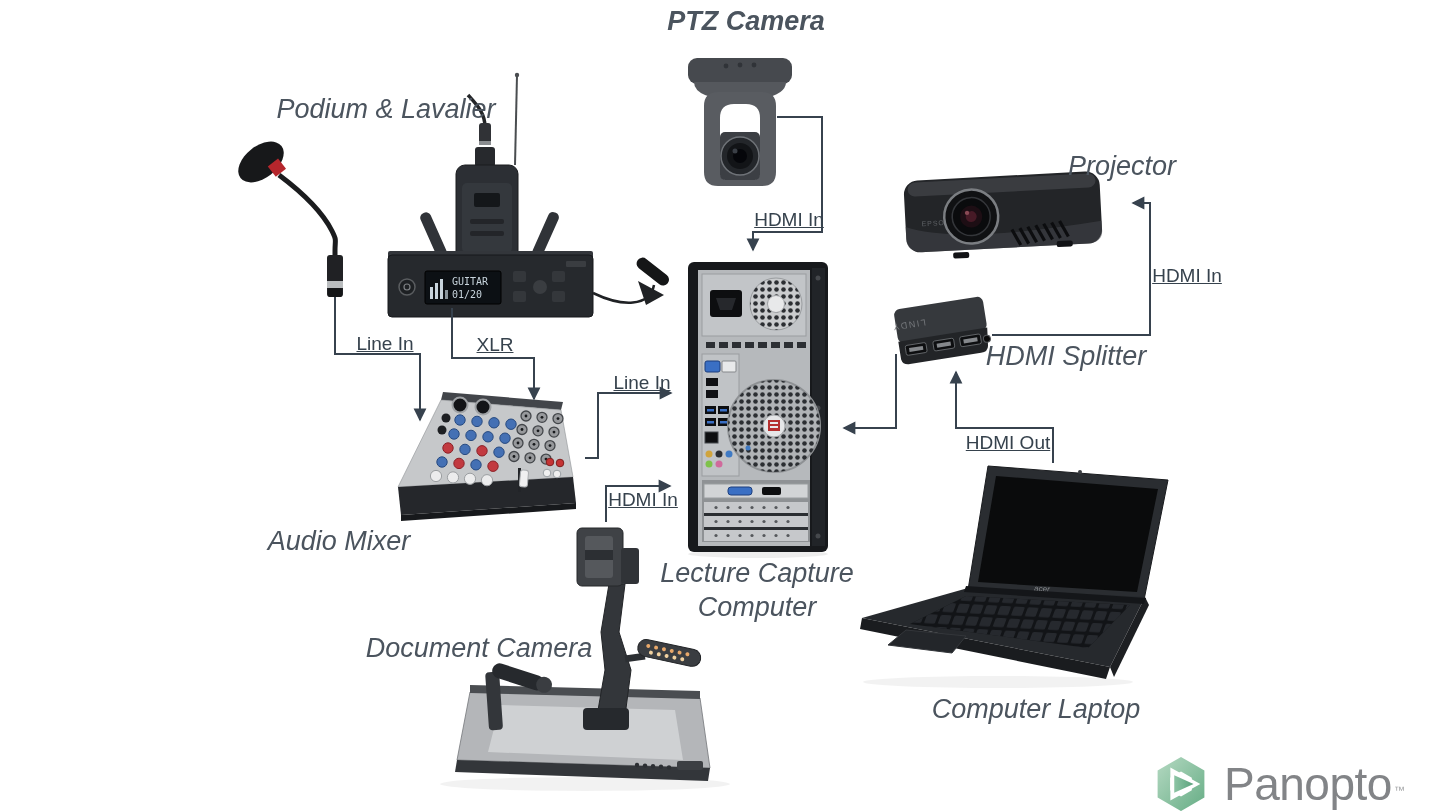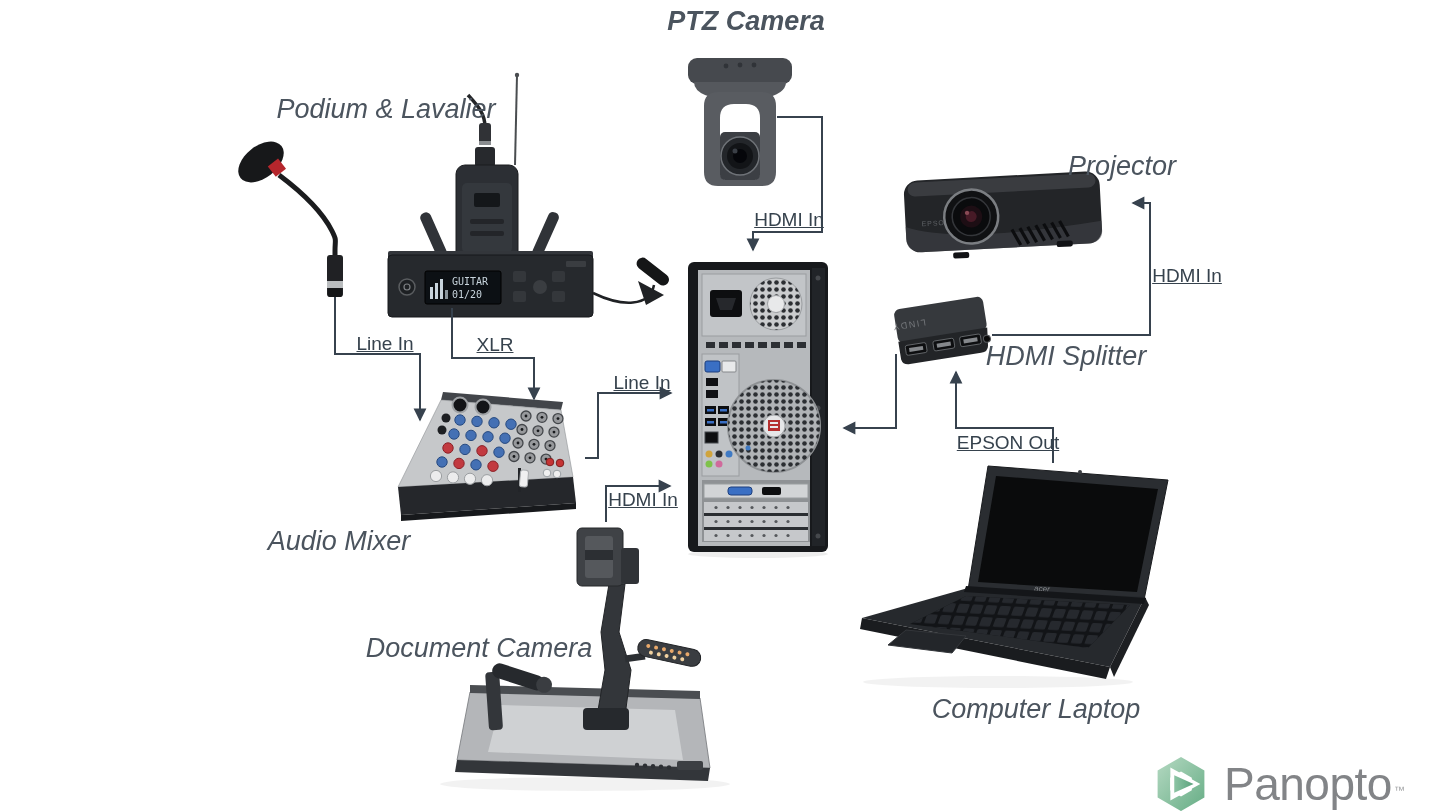--- a/index.html
+++ b/index.html
@@ -422,29 +422,33 @@
       <path d="M992,335 L1150,335 L1150,203 L1133,203" marker-end="url(#arr)"></path>
     </g>
   </svg>
 
   <div class="conn-label" style="left:789px;top:220px;">HDMI In</div>
   <div class="conn-label" style="left:385px;top:344px;">Line In</div>
   <div class="conn-label" style="left:495px;top:345px;">XLR</div>
   <div class="conn-label" style="left:642px;top:383px;">Line In</div>
   <div class="conn-label" style="left:643px;top:500px;">HDMI In</div>
   <div class="conn-label" style="left:1187px;top:276px;">HDMI In</div>
-  <div class="conn-label" style="left:1008px;top:443px;">EPSON Out</div>
+  <div class="conn-label" style="left:1008px;top:443px;">HDMI Out</div>
 
   <div class="dev-label" style="left:746px;top:4px;font-weight:bold;">PTZ Camera</div>
   <div class="dev-label" style="left:386px;top:92px;">
     <span style="display:block">Podium &amp; Lavalier</span>
   </div>
   <div class="dev-label" style="left:1122px;top:149px;">Projector</div>
   <div class="dev-label" style="left:1066px;top:339px;">HDMI Splitter</div>
   <div class="dev-label" style="left:339px;top:524px;">Audio Mixer</div>
+  <div class="dev-label" style="left:757px;top:556px;">
+    <span style="display:block">Lecture Capture</span>
+    <span style="display:block">Computer</span>
+  </div>
   <div class="dev-label" style="left:479px;top:631px;">Document Camera</div>
   <div class="dev-label" style="left:1036px;top:692px;">Computer Laptop</div>
 
   <div class="panopto">
     <svg width="58" height="60" viewBox="0 0 60 60">
       <defs>
         <linearGradient id="pg" x1="0" y1="0" x2="1" y2="1">
           <stop offset="0" stop-color="#b5d9c2"></stop>
             <stop offset="1" stop-color="#66ad85"></stop>
         </linearGradient>

